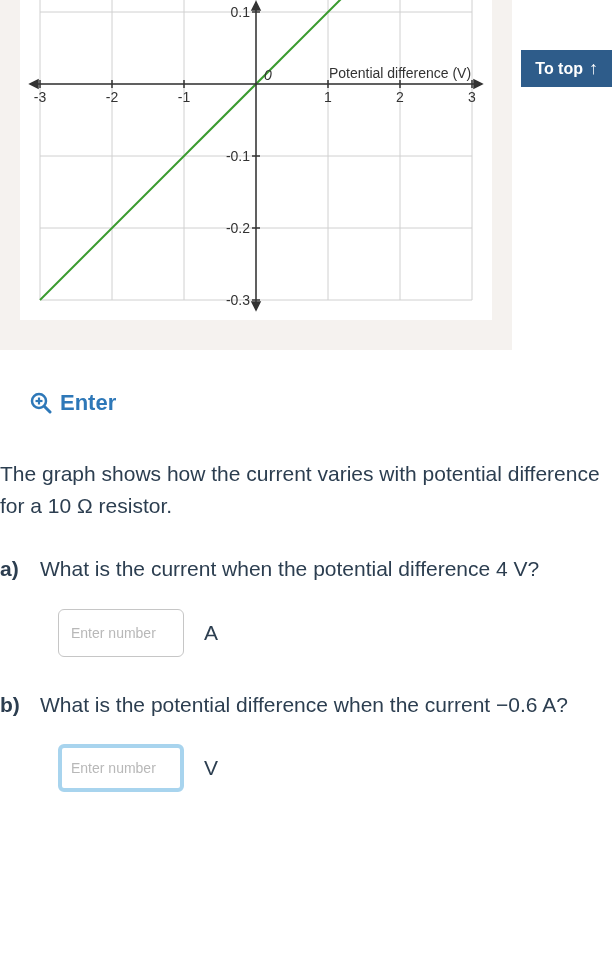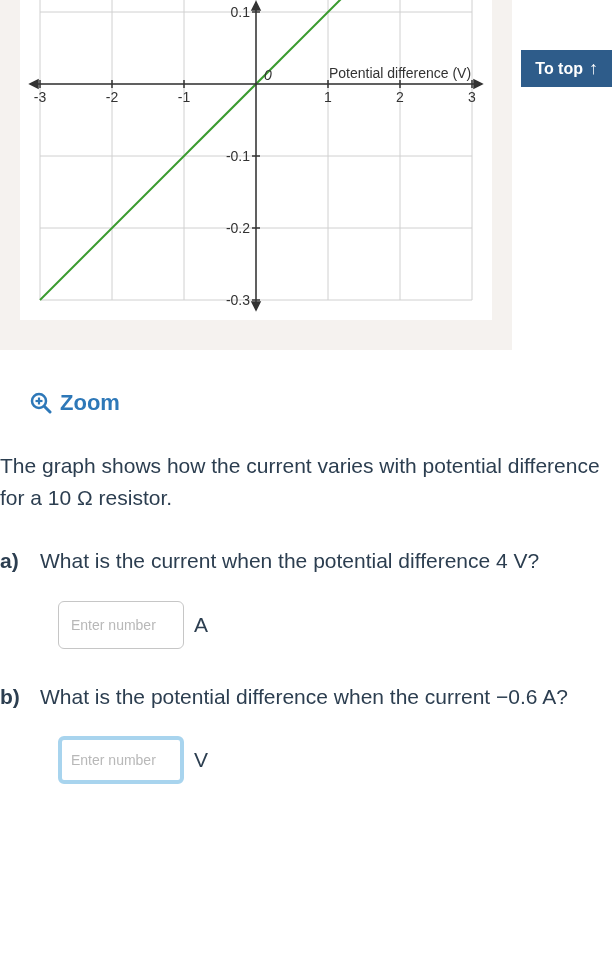--- a/index.html
+++ b/index.html
@@ -46,21 +46,21 @@
     color: #2e78b8;
     font-weight: 700;
     font-size: 22px;
     display: inline-flex;
     align-items: center;
     gap: 8px;
     cursor: pointer;
   }
   .zoom-icon svg { display: block; }
   .body-text {
-    margin: 32px 0 0 0;
+    margin: 40px 0 0 0;
     font-size: 21px;
     line-height: 1.5;
     color: #2c3e50;
   }
   .question {
     margin-top: 32px;
   }
   .question-row {
     display: flex;
     gap: 14px;
@@ -72,21 +72,21 @@
     color: #2c3e50;
     min-width: 26px;
   }
   .q-text {
     flex: 1;
   }
   .input-row {
     margin: 24px 0 0 58px;
     display: flex;
     align-items: center;
-    gap: 10px;
+    gap: 20px;
   }
   .num-input {
     width: 126px;
     height: 48px;
     border: 1px solid #c6c6c6;
     border-radius: 6px;
     padding: 0 12px;
     font-size: 14px;
     color: #999;
     font-family: inherit;
@@ -186,21 +186,21 @@
 
 <div class="zoom-link">
   <span class="zoom-icon">
     <svg width="22" height="22" viewBox="0 0 22 22">
       <circle cx="9" cy="9" r="7" fill="none" stroke="#2e78b8" stroke-width="2.5"></circle>
       <line x1="14.5" y1="14.5" x2="20" y2="20" stroke="#2e78b8" stroke-width="3" stroke-linecap="round"></line>
       <line x1="9" y1="5.5" x2="9" y2="12.5" stroke="#2e78b8" stroke-width="2.2"></line>
       <line x1="5.5" y1="9" x2="12.5" y2="9" stroke="#2e78b8" stroke-width="2.2"></line>
     </svg>
   </span>
-  <span>Zoom</span>
+  <span>Enter</span>
 </div>
 
 
 <p class="body-text">The graph shows how the current varies with potential difference for a 10 Ω resistor.</p>
 
 
 <div class="question">
   <div class="question-row">
     <div class="q-label">a)</div>
     <div class="q-text">What is the current when the potential difference 4 V?</div>

